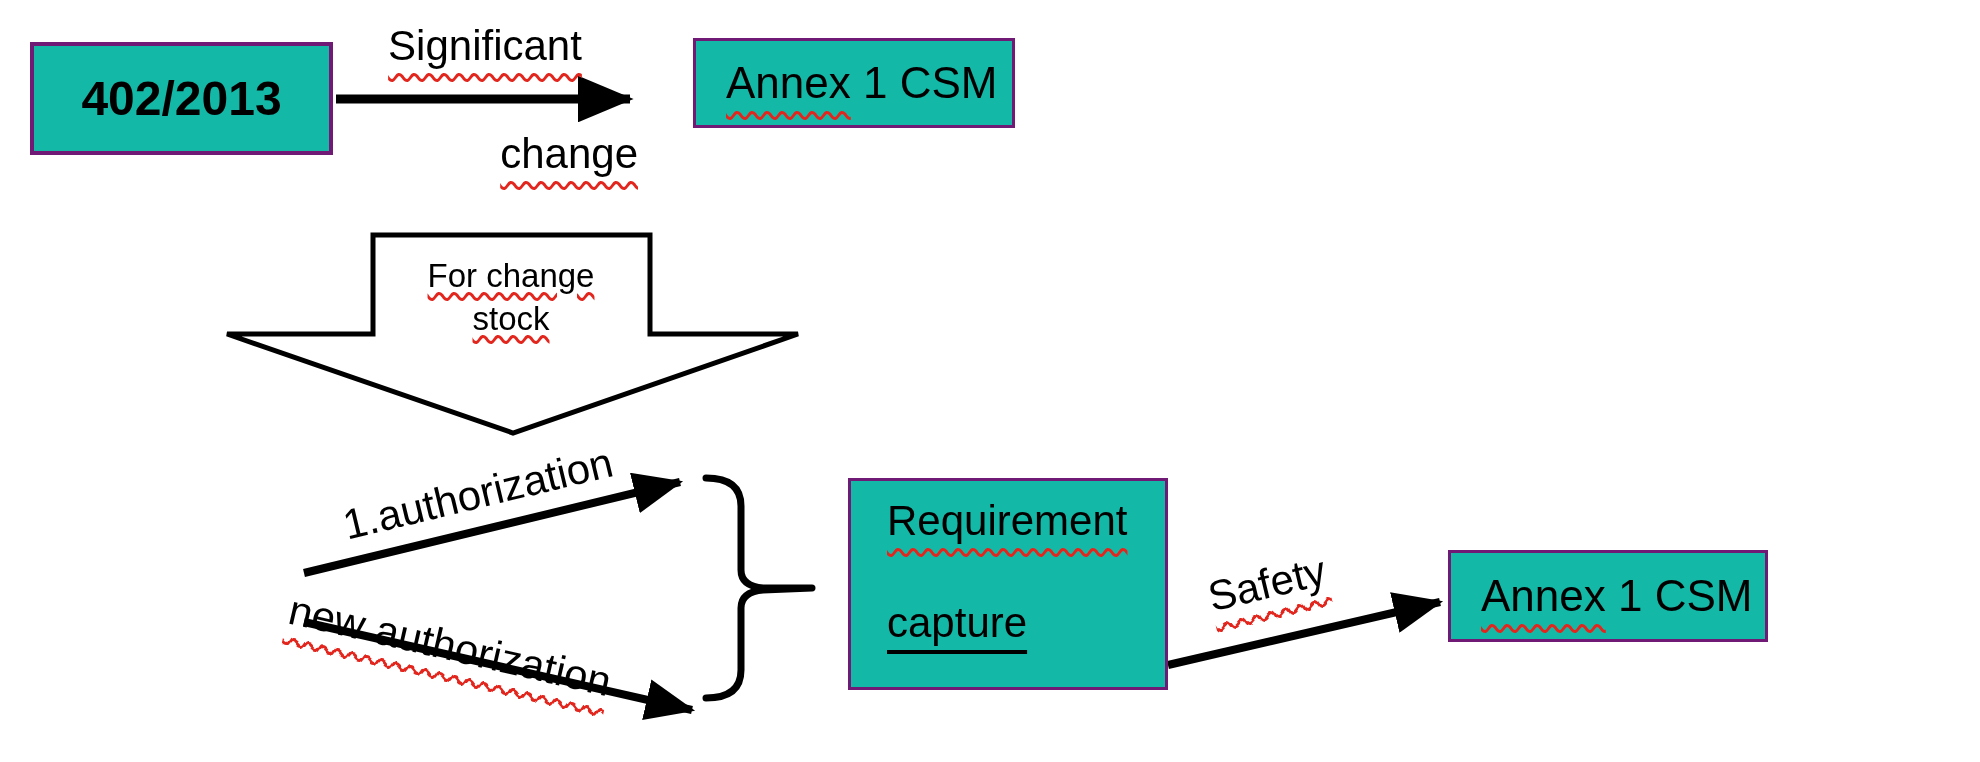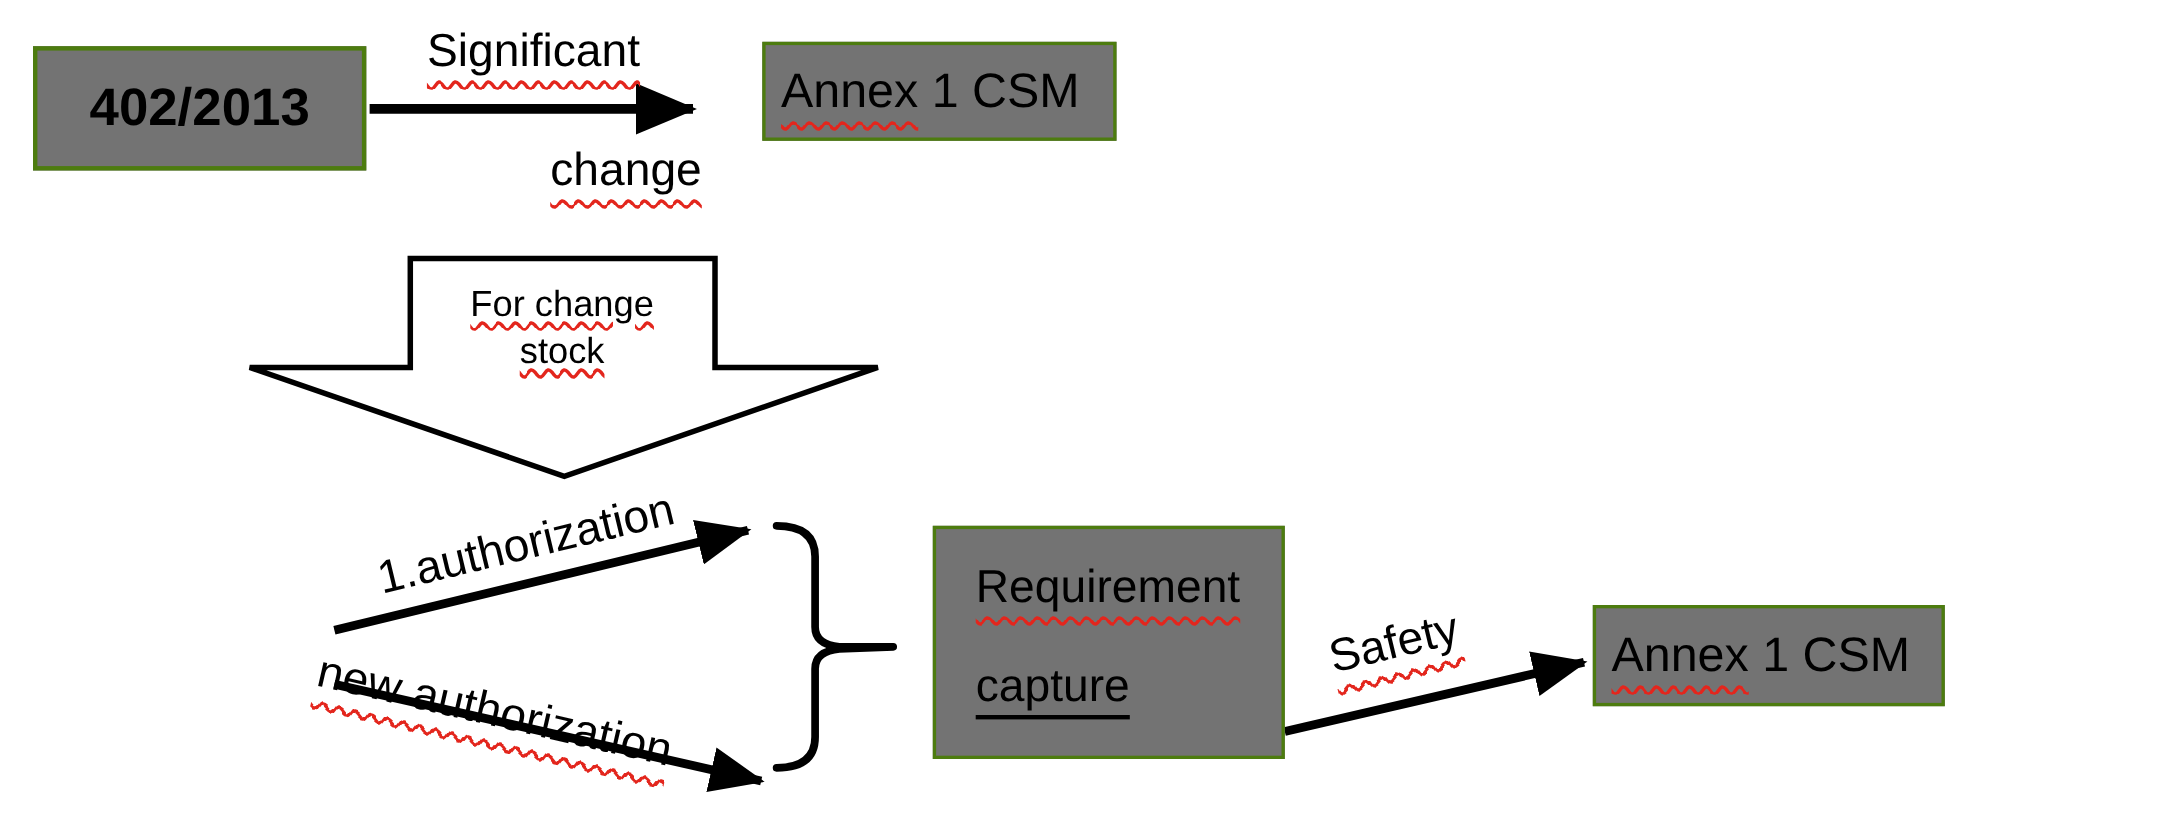--- a/index.html
+++ b/index.html
@@ -1,27 +1,27 @@
 <!DOCTYPE html>
 <html><head>
 <meta charset="utf-8">
 <style>
   * { margin:0; padding:0; box-sizing:border-box; }
   html,body { width:1980px; height:762px; background:#ffffff; overflow:hidden;
               font-family:"Liberation Sans", sans-serif; }
   #canvas { position:absolute; left:0; top:0; width:1980px; height:762px; background:#fff; }
   #wires { position:absolute; left:0; top:0; width:1980px; height:762px; }
-  .box { position:absolute; background:#737373; border:3px solid #4d7c0f; display:flex; align-items:center; }
+  .box { position:absolute; background:#14b8a6; border:3px solid #701a75; display:flex; align-items:center; }
   .box.bold { border-width:4px; justify-content:center; font-weight:bold; font-size:48px; color:#000; }
   .label { position:absolute; font-size:42px; color:#000; text-align:center; white-space:nowrap; }
   .u  { text-decoration-line:underline; text-decoration-style:solid; text-decoration-color:#000;
         text-decoration-thickness:3px; text-underline-offset:7px; }
   .sq { text-decoration-line:underline; text-decoration-style:wavy; text-decoration-color:#e3261d;
         text-decoration-thickness:3px; text-underline-offset:13px; }
-  .annex-text { font-size:44px; padding-left:14px; color:#000; }
+  .annex-text { font-size:44px; padding-left:30px; color:#000; }
   .req-line { position:absolute; left:36px; font-size:42px; white-space:nowrap; color:#000; }
   .rot-neg { transform:rotate(-13.5deg); }
   .rot-pos { transform:rotate(12.9deg); }
   .small { font-size:33px; }
 </style>
 </head>
 <body>
 
 <div id="canvas">
 
@@ -49,21 +49,21 @@
   <div class="box bold" style="left:30px; top:42px; width:303px; height:113px;">
     <span>402/2013</span>
   </div>
 
   <div class="box" style="left:693px; top:38px; width:322px; height:90px;">
     <span class="annex-text"><span class="u sq">Annex</span><span style="white-space:pre;"> 1 CSM</span></span>
   </div>
 
 
   <div class="box" style="left:848px; top:478px; width:320px; height:212px;">
-    <span class="req-line u sq" style="top:28px;">Requirement</span>
+    <span class="req-line u sq" style="top:16px;">Requirement</span>
     <span class="req-line u sq" style="top:118px;text-decoration:underline;">capture</span>
   </div>
 
   <div class="box" style="left:1448px; top:550px; width:320px; height:92px;">
     <span class="annex-text"><span class="u sq">Annex</span><span style="white-space:pre;"> 1 CSM</span></span>
   </div>
 
   <div class="label" style="left:335px; top:22px; width:300px;">
     <span class="u sq">Significant</span>
   </div>

